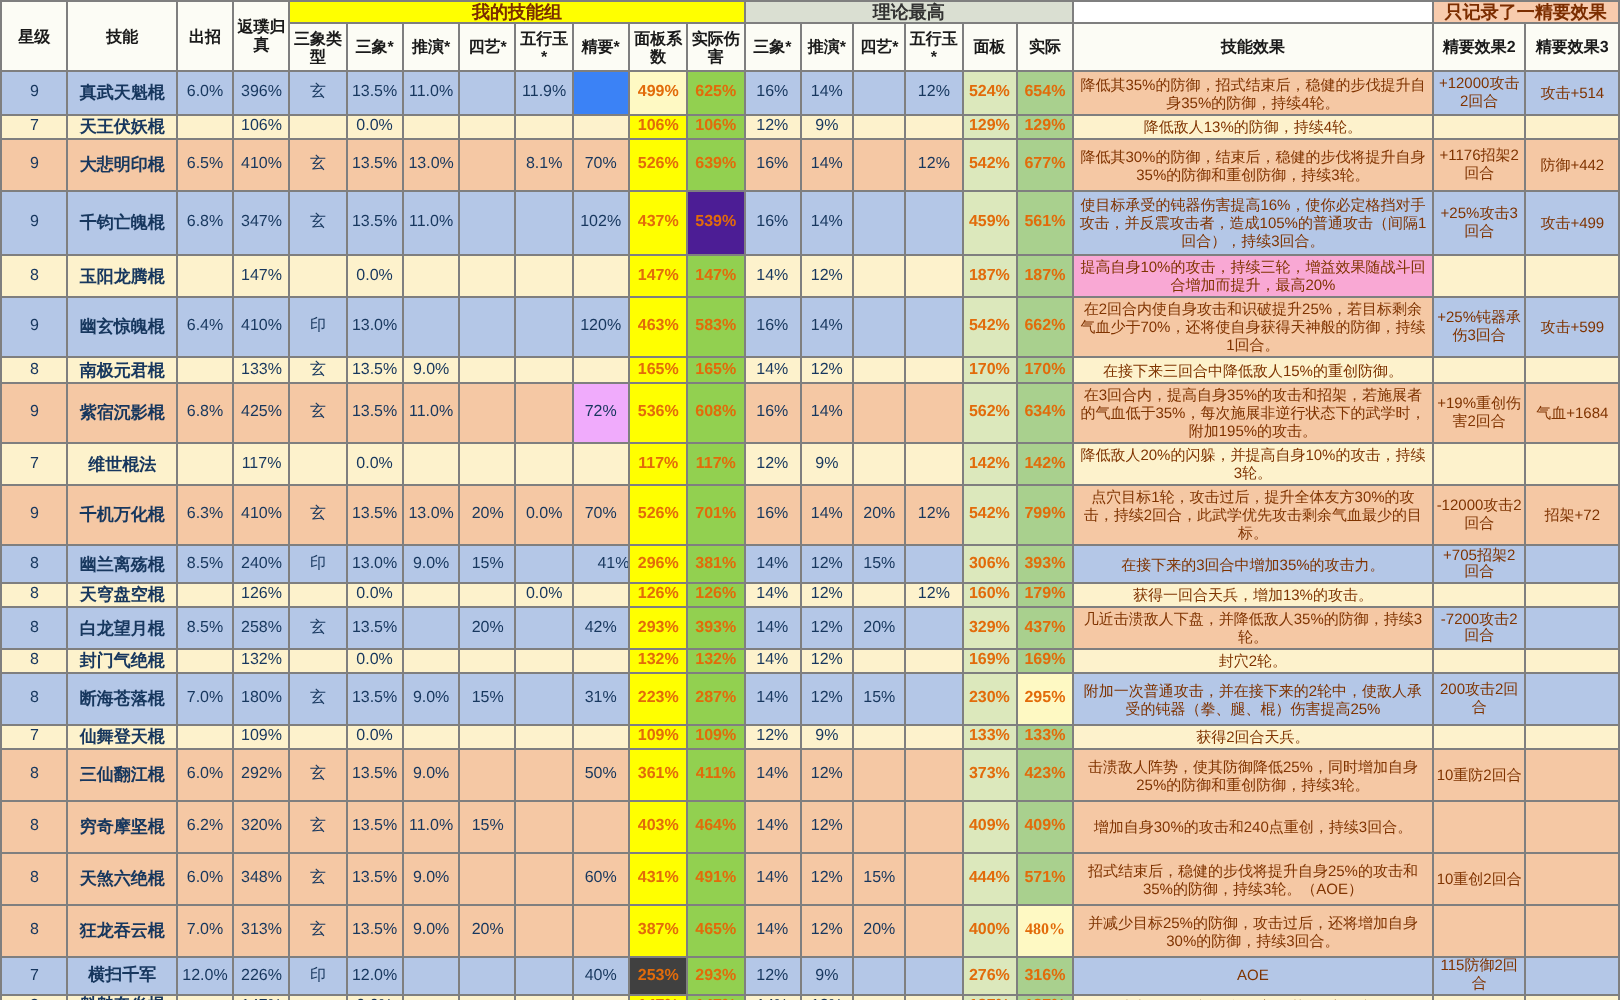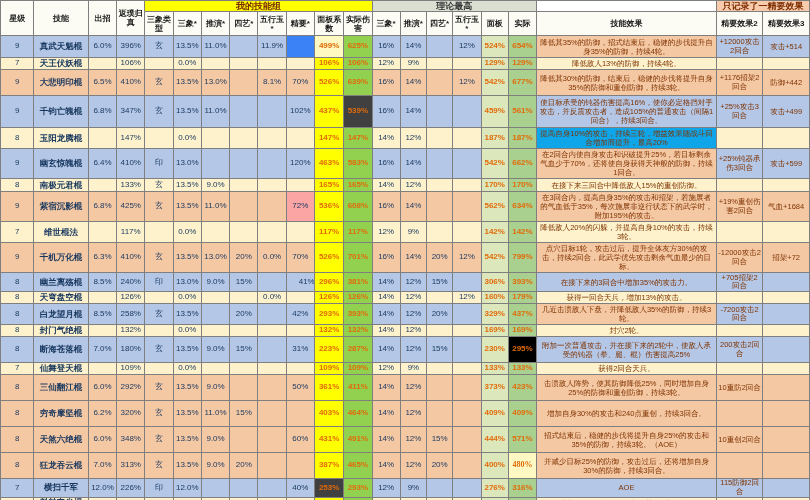--- a/index.html
+++ b/index.html
@@ -152,21 +152,21 @@
           <td class="name" style="background: rgb(180, 199, 231);">千钧亡魄棍</td>
           <td style="background: rgb(180, 199, 231);">6.8%</td>
           <td style="background: rgb(180, 199, 231);">347%</td>
           <td style="background: rgb(180, 199, 231);">玄</td>
           <td style="background: rgb(180, 199, 231);">13.5%</td>
           <td style="background: rgb(180, 199, 231);">11.0%</td>
           <td style="background: rgb(180, 199, 231);"></td>
           <td style="background: rgb(180, 199, 231);"></td>
           <td style="background: rgb(180, 199, 231);">102%</td>
           <td class="acc" style="background: rgb(255, 255, 0);">437%</td>
-          <td class="acc" style="background: #404040;">539%</td>
+          <td class="acc" style="background: #4c1d95;">539%</td>
           <td style="background: rgb(180, 199, 231);">16%</td>
           <td style="background: rgb(180, 199, 231);">14%</td>
           <td style="background: rgb(180, 199, 231);"></td>
           <td style="background: rgb(180, 199, 231);"></td>
           <td class="acc" style="background: rgb(220, 232, 188);">459%</td>
           <td class="acc" style="background: rgb(169, 208, 142);">561%</td>
           <td class="eff" style="background: rgb(180, 199, 231);">使目标承受的钝器伤害提高16%，使你必定格挡对手攻击，并反震攻击者，造成105%的普通攻击（间隔1回合），持续3回合。</td>
           <td class="e23" style="background: rgb(180, 199, 231);">+25%攻击3回合</td>
           <td class="e23" style="background: rgb(180, 199, 231);">攻击+499</td>
         </tr>
@@ -182,21 +182,21 @@
           <td style="background: rgb(253, 242, 204);"></td>
           <td style="background: rgb(253, 242, 204);"></td>
           <td class="acc" style="background: rgb(255, 255, 0);">147%</td>
           <td class="acc" style="background: rgb(146, 208, 80);">147%</td>
           <td style="background: rgb(253, 242, 204);">14%</td>
           <td style="background: rgb(253, 242, 204);">12%</td>
           <td style="background: rgb(253, 242, 204);"></td>
           <td style="background: rgb(253, 242, 204);"></td>
           <td class="acc" style="background: rgb(220, 232, 188);">187%</td>
           <td class="acc" style="background: rgb(169, 208, 142);">187%</td>
-          <td class="eff" style="background: #0ea5e9;">提高自身10%的攻击，持续三轮，增益效果随战斗回合增加而提升，最高20%</td>
+          <td class="eff" style="background: #f9a8d4;">提高自身10%的攻击，持续三轮，增益效果随战斗回合增加而提升，最高20%</td>
           <td class="e23" style="background: rgb(253, 242, 204);"></td>
           <td class="e23" style="background: rgb(253, 242, 204);"></td>
         </tr>
         <tr style="height: 26px;">
           <td style="background: rgb(180, 199, 231);">9</td>
           <td class="name" style="background: rgb(180, 199, 231);">幽玄惊魄棍</td>
           <td style="background: rgb(180, 199, 231);">6.4%</td>
           <td style="background: rgb(180, 199, 231);">410%</td>
           <td style="background: rgb(180, 199, 231);">印</td>
           <td style="background: rgb(180, 199, 231);">13.0%</td>
@@ -242,21 +242,21 @@
         <tr style="height: 30px;">
           <td style="background: rgb(245, 200, 164);">9</td>
           <td class="name" style="background: rgb(245, 200, 164);">紫宿沉影棍</td>
           <td style="background: rgb(245, 200, 164);">6.8%</td>
           <td style="background: rgb(245, 200, 164);">425%</td>
           <td style="background: rgb(245, 200, 164);">玄</td>
           <td style="background: rgb(245, 200, 164);">13.5%</td>
           <td style="background: rgb(245, 200, 164);">11.0%</td>
           <td style="background: rgb(245, 200, 164);"></td>
           <td style="background: rgb(245, 200, 164);"></td>
-          <td style="background: #fca5a5;">72%</td>
+          <td style="background: #f0abfc;">72%</td>
           <td class="acc" style="background: rgb(255, 255, 0);">536%</td>
           <td class="acc" style="background: rgb(146, 208, 80);">608%</td>
           <td style="background: rgb(245, 200, 164);">16%</td>
           <td style="background: rgb(245, 200, 164);">14%</td>
           <td style="background: rgb(245, 200, 164);"></td>
           <td style="background: rgb(245, 200, 164);"></td>
           <td class="acc" style="background: rgb(220, 232, 188);">562%</td>
           <td class="acc" style="background: rgb(169, 208, 142);">634%</td>
           <td class="eff" style="background: rgb(245, 200, 164);">在3回合内，提高自身35%的攻击和招架，若施展者的气血低于35%，每次施展非逆行状态下的武学时，附加195%的攻击。</td>
           <td class="e23" style="background: rgb(245, 200, 164);">+19%重创伤害2回合</td>
@@ -411,21 +411,21 @@
           <td style="background: rgb(180, 199, 231);">15%</td>
           <td style="background: rgb(180, 199, 231);"></td>
           <td style="background: rgb(180, 199, 231);">31%</td>
           <td class="acc" style="background: rgb(255, 255, 0);">223%</td>
           <td class="acc" style="background: rgb(146, 208, 80);">287%</td>
           <td style="background: rgb(180, 199, 231);">14%</td>
           <td style="background: rgb(180, 199, 231);">12%</td>
           <td style="background: rgb(180, 199, 231);">15%</td>
           <td style="background: rgb(180, 199, 231);"></td>
           <td class="acc" style="background: rgb(220, 232, 188);">230%</td>
-          <td class="acc" style="background: #000000;">295%</td>
+          <td class="acc" style="background: #fef9c3;">295%</td>
           <td class="eff" style="background: rgb(180, 199, 231);">附加一次普通攻击，并在接下来的2轮中，使敌人承受的钝器（拳、腿、棍）伤害提高25%</td>
           <td class="e23" style="background: rgb(180, 199, 231);">200攻击2回合</td>
           <td class="e23" style="background: rgb(180, 199, 231);"></td>
         </tr>
         <tr style="height: 12px;">
           <td style="background: rgb(253, 242, 204);">7</td>
           <td class="name" style="background: rgb(253, 242, 204);">仙舞登天棍</td>
           <td style="background: rgb(253, 242, 204);"></td>
           <td style="background: rgb(253, 242, 204);">109%</td>
           <td style="background: rgb(253, 242, 204);"></td>

